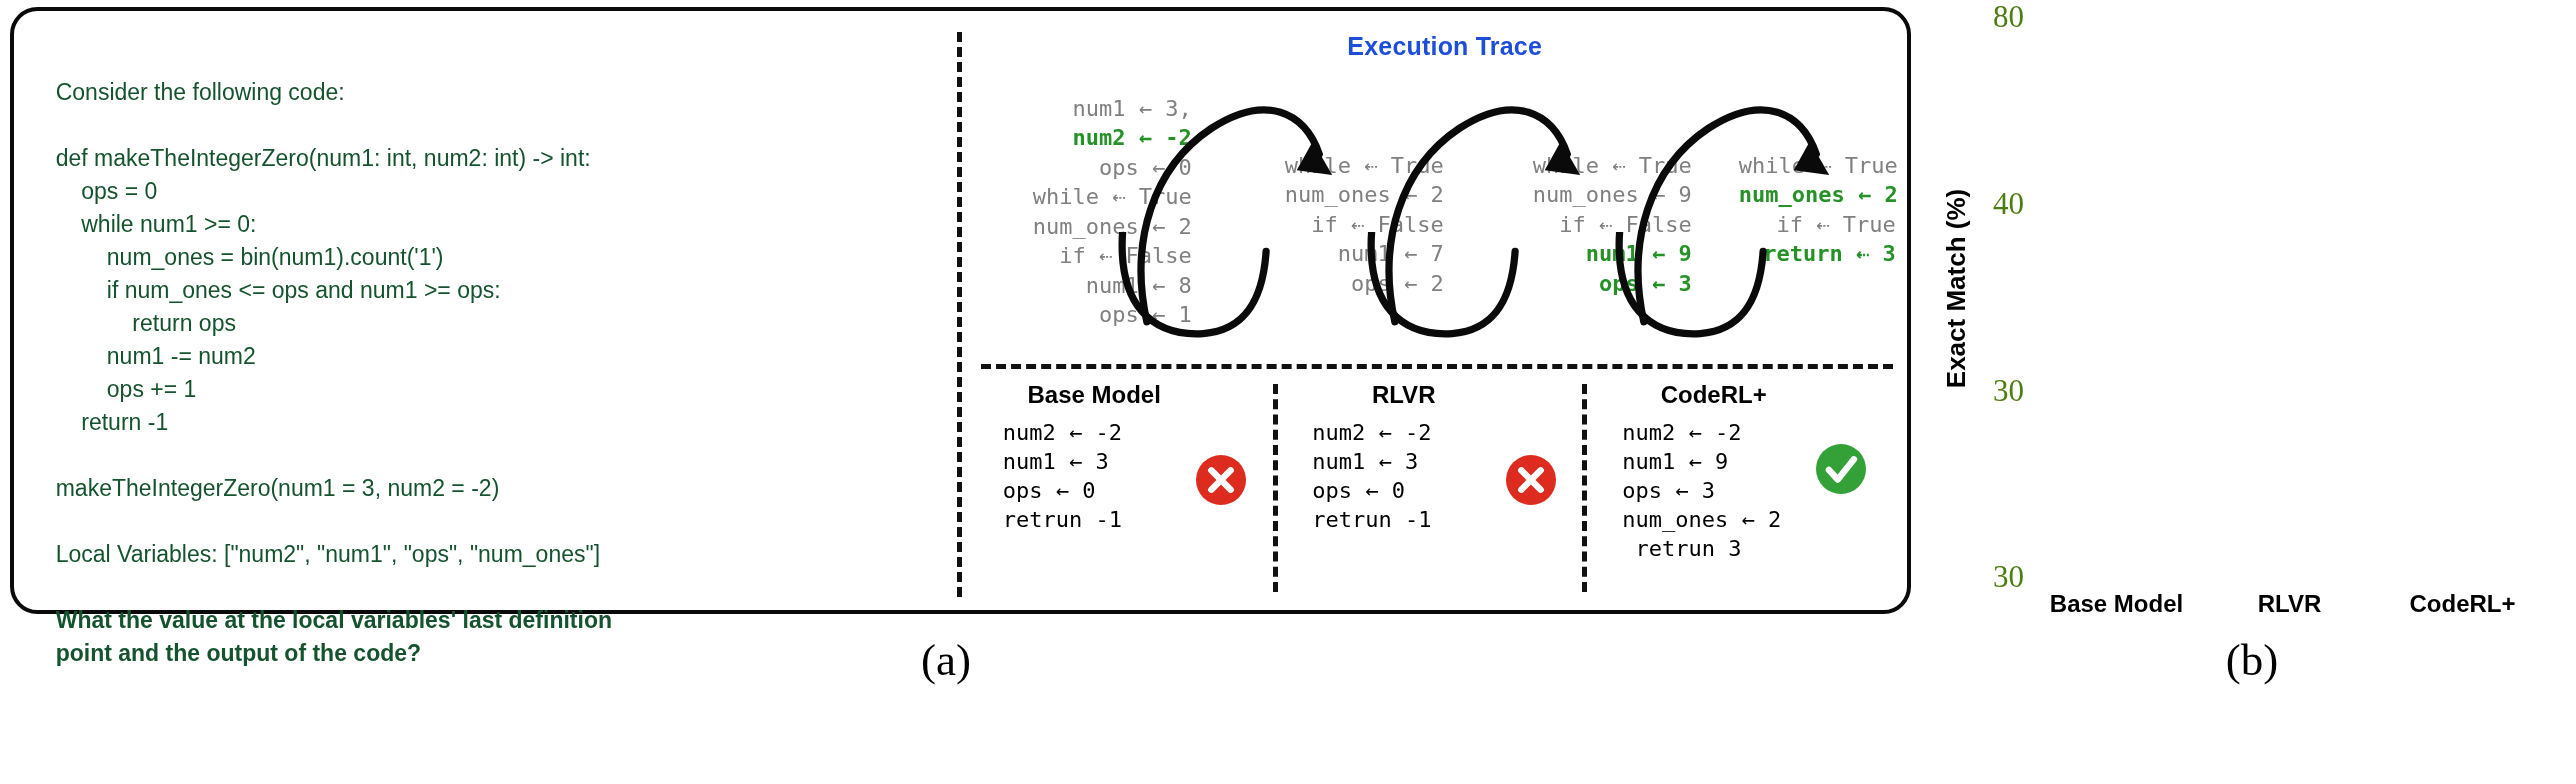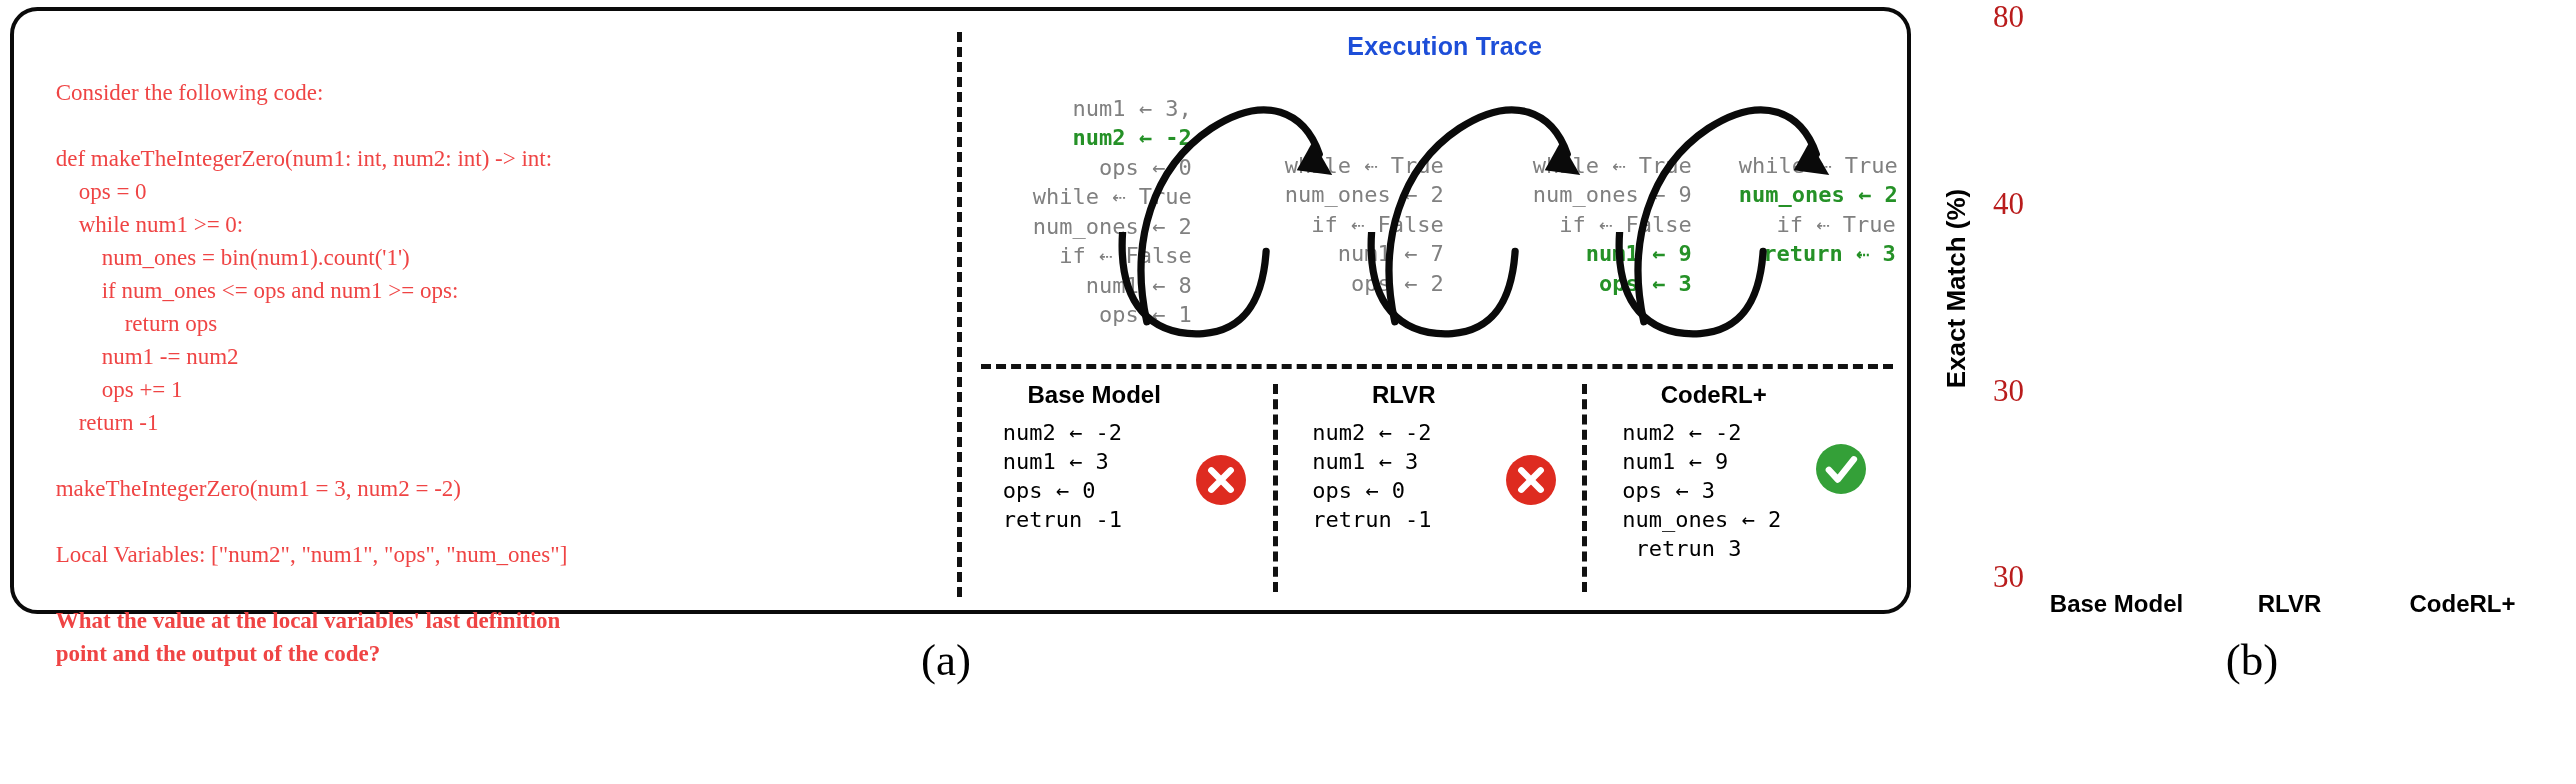--- a/index.html
+++ b/index.html
@@ -6,22 +6,22 @@
   body{width:2576px;height:784px;position:relative;overflow:hidden;
        font-family:"Liberation Sans",sans-serif;}
 
   
   #panel-a{position:absolute;left:9.7px;top:6.5px;width:1901px;height:607px;
            border:4px solid #0a0a0a;border-radius:27.4px;box-sizing:border-box;
            background:#fff;}
 
   
   #prompt-block{position:absolute;left:42px;top:32px;width:855px;height:541px;
-                font-family:Liberation Serif, serif;
-                font-size:23px;line-height:33px;color:#ef4444;white-space:pre;}
+                font-family:Liberation Sans, sans-serif;
+                font-size:23px;line-height:33px;color:#14532d;white-space:pre;}
   #prompt-block .bold{font-weight:bold;}
 
   
   #main-divider{position:absolute;left:943px;top:21px;width:0;height:565px;
                 border-left:5.6px dashed #111;}
 
   
   #trace-title{position:absolute;left:967px;top:21px;width:928px;
                text-align:center;font-size:25px;font-weight:bold;color:#1d4ed8;
                letter-spacing:0.2px;}
@@ -66,21 +66,21 @@
          font-family:"Liberation Serif",serif;font-size:45px;color:#000;}
 
   
   #panel-b{position:absolute;left:1937px;top:6.5px;width:629px;height:607px;}
   #plot{position:absolute;left:93px;top:13.7px;width:523px;height:562px;
         border:1.6px solid #8c8c8c;box-sizing:border-box;background:#fff;}
   .gl-h{position:absolute;left:0;width:100%;height:0;border-top:0.8px solid #dcdcdc;}
   .gl-v{position:absolute;top:0;height:100%;width:0;border-left:0.8px solid #dcdcdc;}
   .bar{position:absolute;bottom:0;}
   .ytick{position:absolute;right:0;width:77px;text-align:right;
-         font-family:"Liberation Serif",serif;font-size:31px;color:#b91c1c;}
+         font-family:"Liberation Serif",serif;font-size:31px;color:#4d7c0f;}
   .xtick{position:absolute;top:583px;text-align:center;font-size:24px;
          font-weight:bold;color:#000;}
   #ylabel{position:absolute;left:-150px;top:266px;width:339px;text-align:center;
           transform:rotate(-90deg);font-size:26px;font-weight:bold;color:#000;}
   #annot{position:absolute;left:139px;top:36px;width:436px;text-align:center;
          font-size:25px;font-weight:bold;color:#c00000;}
   #cap-b{position:absolute;left:2147px;top:634px;width:210px;text-align:center;
          font-family:"Liberation Serif",serif;font-size:45px;color:#000;}
 </style>
 </head>

